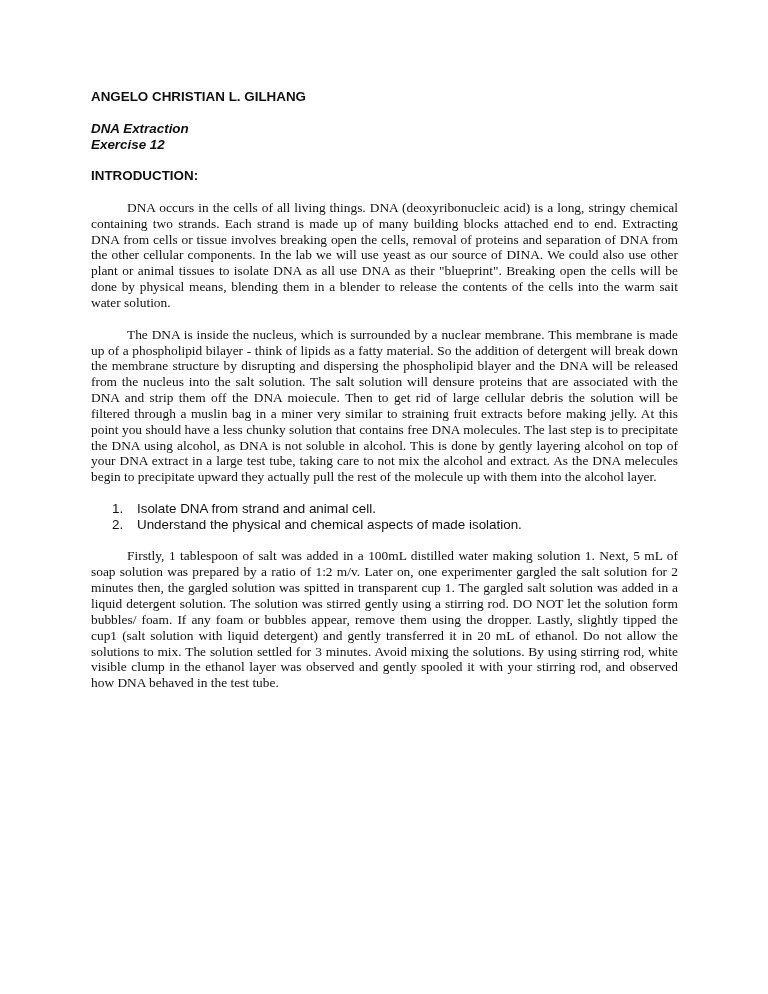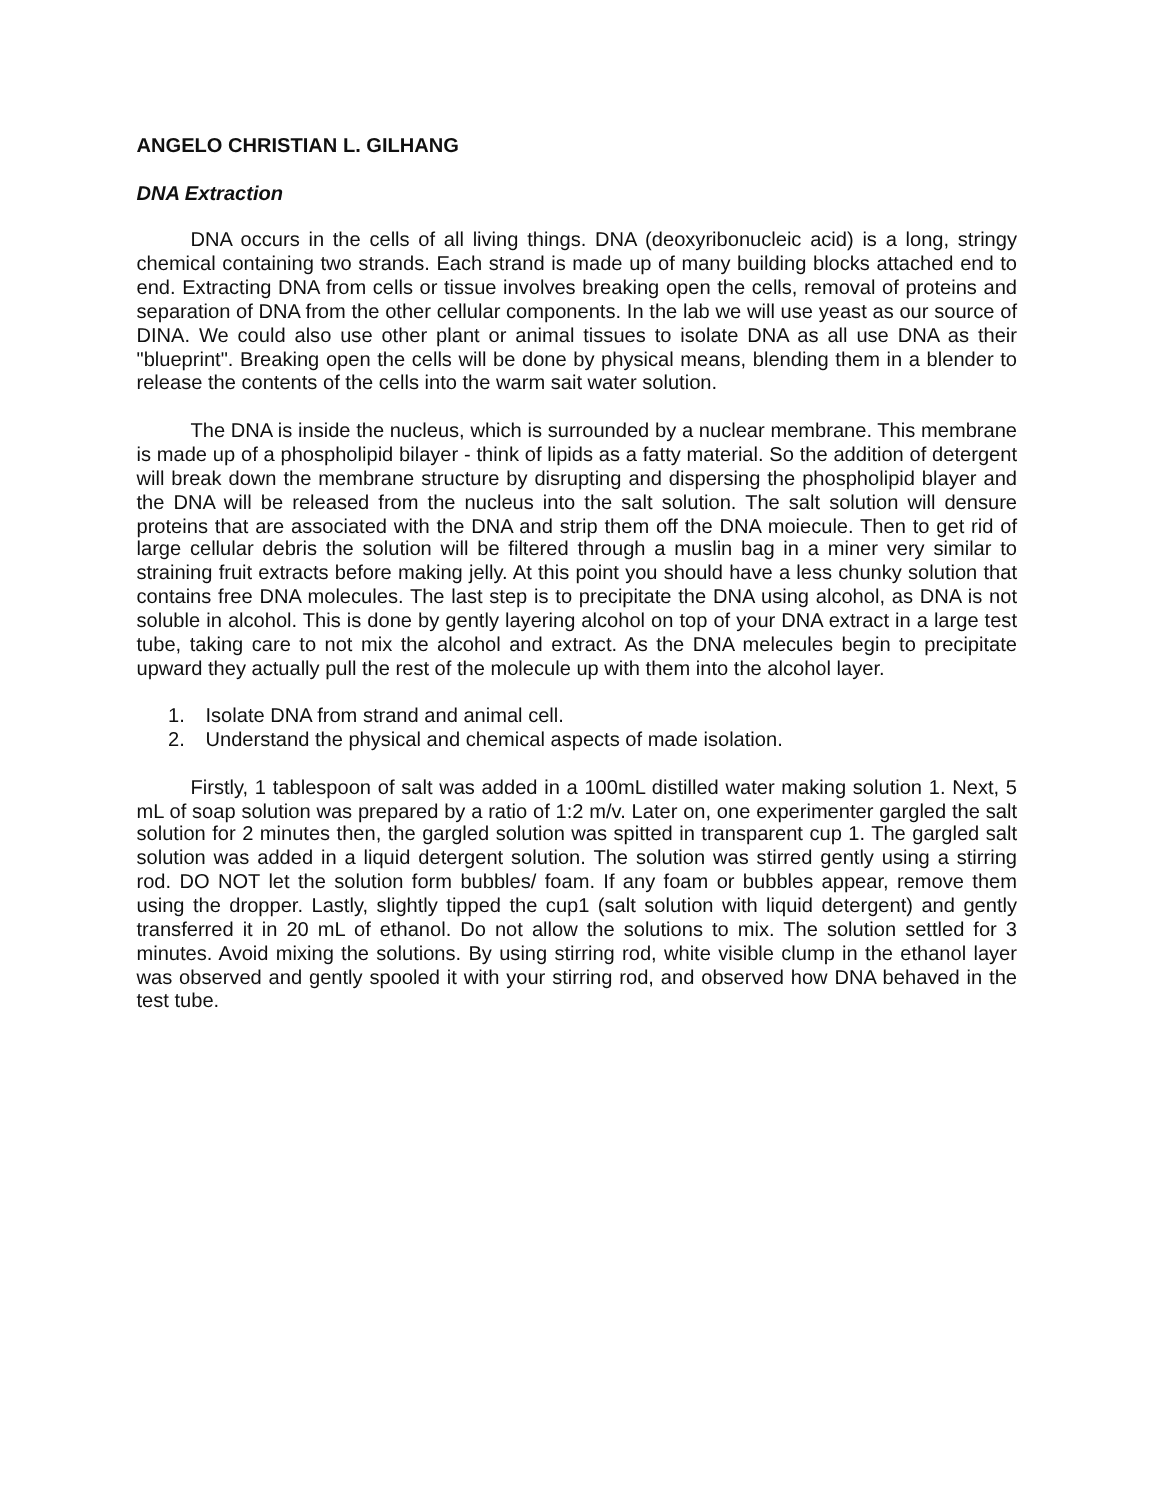--- a/index.html
+++ b/index.html
@@ -20,20 +20,21 @@
     line-height: 15.85px;
     color: #101010;
   }
   .bold { font-weight: bold; }
   .block { margin: 0 0 15.85px 0; }
   .tight { margin: 0; font-style: italic; }
   .para {
     margin: 0 0 15.85px 0;
     text-align: justify;
     text-indent: 36px;
+    font-family: Liberation Serif, serif;
   }
   .para.last { margin-bottom: 0; }
   .obj-list { margin: 0 0 15.85px 0; }
   .obj-item {
     display: flex;
     align-items: flex-start;
     margin: 0;
   }
   .obj-num {
     display: inline-block;
@@ -45,22 +46,24 @@
 </style>
 </head>
 <body>
 
 <div class="page">
 
   <div class="block bold">ANGELO CHRISTIAN L. GILHANG</div>
 
   <div class="block">
     <div class="bold tight">DNA Extraction</div>
+    <div class="bold tight">Exercise 12</div>
   </div>
 
+  <div class="block bold">INTRODUCTION:</div>
 
   <p class="para">DNA occurs in the cells of all living things. DNA (deoxyribonucleic acid) is a long, stringy chemical containing two strands. Each strand is made up of many building blocks attached end to end. Extracting DNA from cells or tissue involves breaking open the cells, removal of proteins and separation of DNA from the other cellular components. In the lab we will use yeast as our source of DINA. We could also use other plant or animal tissues to isolate DNA as all use DNA as their "blueprint". Breaking open the cells will be done by physical means, blending them in a blender to release the contents of the cells into the warm sait water solution.</p>
 
   <p class="para">The DNA is inside the nucleus, which is surrounded by a nuclear membrane. This membrane is made up of a phospholipid bilayer - think of lipids as a fatty material. So the addition of detergent will break down the membrane structure by disrupting and dispersing the phospholipid blayer and the DNA will be released from the nucleus into the salt solution. The salt solution will densure proteins that are associated with the DNA and strip them off the DNA moiecule. Then to get rid of large cellular debris the solution will be filtered through a muslin bag in a miner very similar to straining fruit extracts before making jelly. At this point you should have a less chunky solution that contains free DNA molecules. The last step is to precipitate the DNA using alcohol, as DNA is not soluble in alcohol. This is done by gently layering alcohol on top of your DNA extract in a large test tube, taking care to not mix the alcohol and extract. As the DNA melecules begin to precipitate upward they actually pull the rest of the molecule up with them into the alcohol layer.</p>
 
 
   <div class="obj-list">
     <div class="obj-item">
       <span class="obj-num">1.</span>
       <span class="obj-text">Isolate DNA from strand and animal cell.</span>

